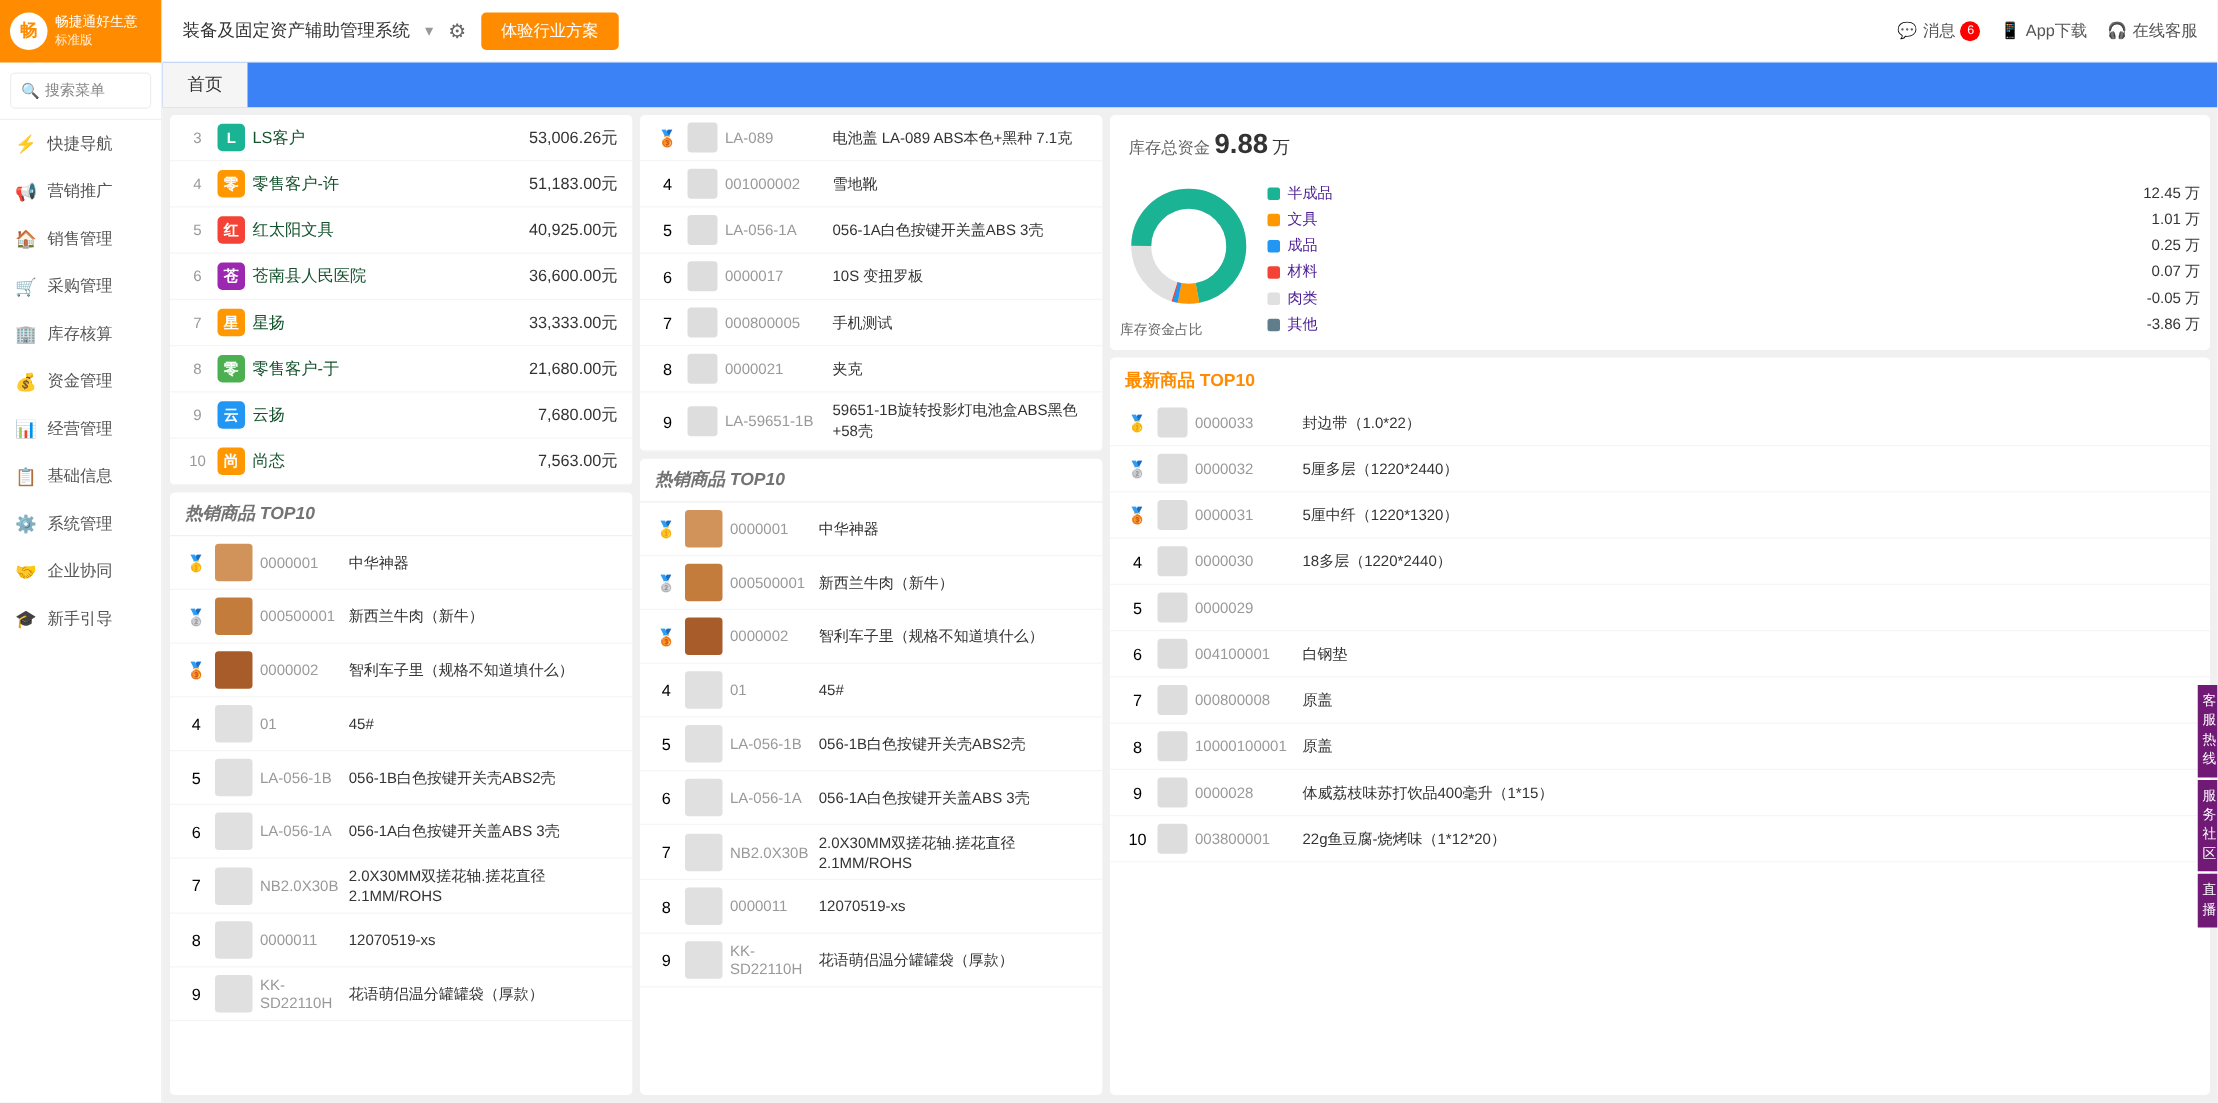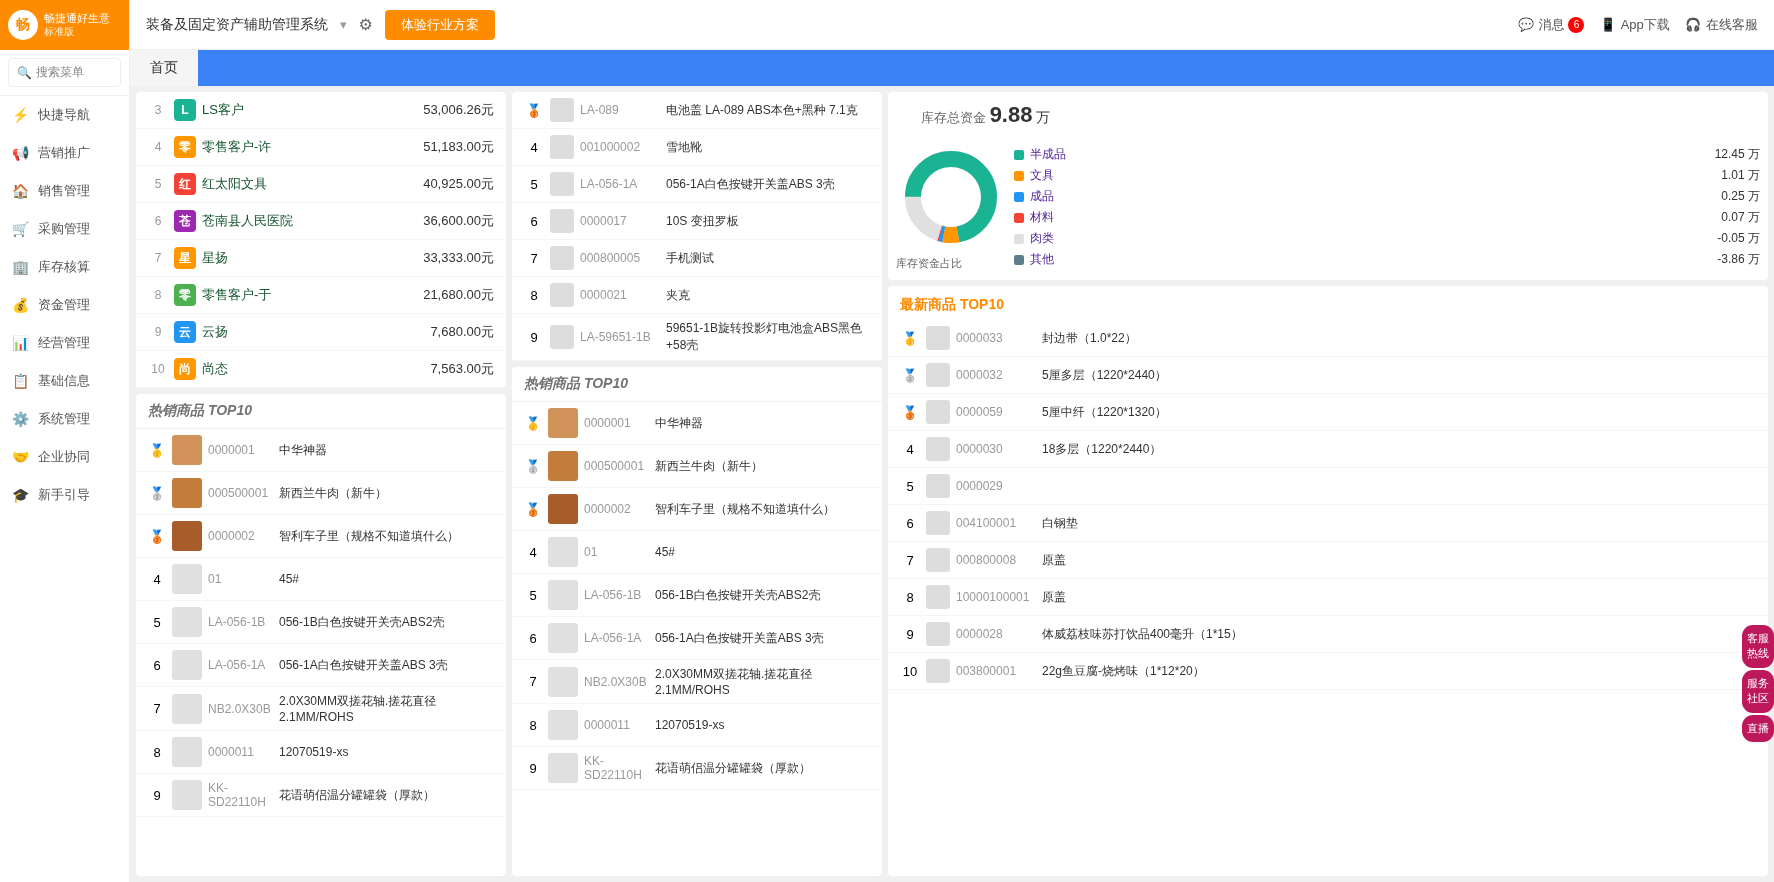--- a/index.html
+++ b/index.html
@@ -99,21 +99,21 @@
     .top10-rank { width: 18px; text-align: center; }
     .top10-img { width: 30px; height: 30px; background: #e0e0e0; border-radius: 3px; display: flex; align-items: center; justify-content: center; color: #aaa; font-size: 10px; flex-shrink: 0; }
     .top10-img.has-img { background: #f0a060; }
     .top10-img.has-img2 { background: #d08050; }
     .top10-img.has-img3 { background: #b06030; }
     .top10-code { color: #999; font-size: 12px; width: 65px; flex-shrink: 0; }
     .top10-name { flex: 1; color: #333; font-size: 12px; }
 
     
     .inventory-panel { }
-    .inventory-header { padding: 10px 33px 6px; }
+    .inventory-header { padding: 10px 15px 6px; }
     .inventory-title { font-size: 13px; color: #666; }
     .inventory-amount { font-size: 22px; font-weight: bold; color: #333; display: inline; }
     .inventory-unit { font-size: 14px; color: #333; }
     .inventory-body { display: flex; padding: 8px; gap: 8px; }
     .donut-container { width: 110px; height: 110px; flex-shrink: 0; position: relative; }
     .donut-label { font-size: 11px; color: #666; text-align: left; margin-top: 4px; }
     .legend { flex: 1; display: flex; flex-direction: column; gap: 4px; padding: 4px 0; }
     .legend-item { display: flex; align-items: center; gap: 6px; font-size: 12px; }
     .legend-dot { width: 10px; height: 10px; border-radius: 2px; flex-shrink: 0; }
     .legend-name { flex: 1; color: #4c1d95; }
@@ -137,22 +137,22 @@
     
     ::-webkit-scrollbar { width: 4px; }
     ::-webkit-scrollbar-thumb { background: #ddd; border-radius: 2px; }
 
     
     .float-cs {
       position: fixed; right: 0; bottom: 140px;
       display: flex; flex-direction: column; gap: 2px;
     }
     .float-cs-item {
-      background: #be185d; color: #fff; padding: 6px 4px; font-size: 11px;
-      text-align: center; cursor: pointer; width: 32px; line-height: 1.4; border-radius: 11px;
+      background: #701a75; color: #fff; padding: 6px 4px; font-size: 11px;
+      text-align: center; cursor: pointer; width: 16px; line-height: 1.4;
     }
 
     
     .scroll-area { overflow-y: auto; flex: 1; }
   </style>
 </head>
 <body>
 
 <div class="sidebar">
   <div class="sidebar-logo">
@@ -561,21 +561,21 @@
           </div>
           <div class="newest-item">
             <span class="newest-rank medal-silver">🥈</span>
             <div class="newest-img"></div>
             <span class="newest-code">0000032</span>
             <span class="newest-name">5厘多层（1220*2440）</span>
           </div>
           <div class="newest-item">
             <span class="newest-rank medal-bronze">🥉</span>
             <div class="newest-img"></div>
-            <span class="newest-code">0000059</span>
+            <span class="newest-code">0000031</span>
             <span class="newest-name">5厘中纤（1220*1320）</span>
           </div>
           <div class="newest-item">
             <span class="newest-rank">4</span>
             <div class="newest-img"></div>
             <span class="newest-code">0000030</span>
             <span class="newest-name">18多层（1220*2440）</span>
           </div>
           <div class="newest-item">
             <span class="newest-rank">5</span>

